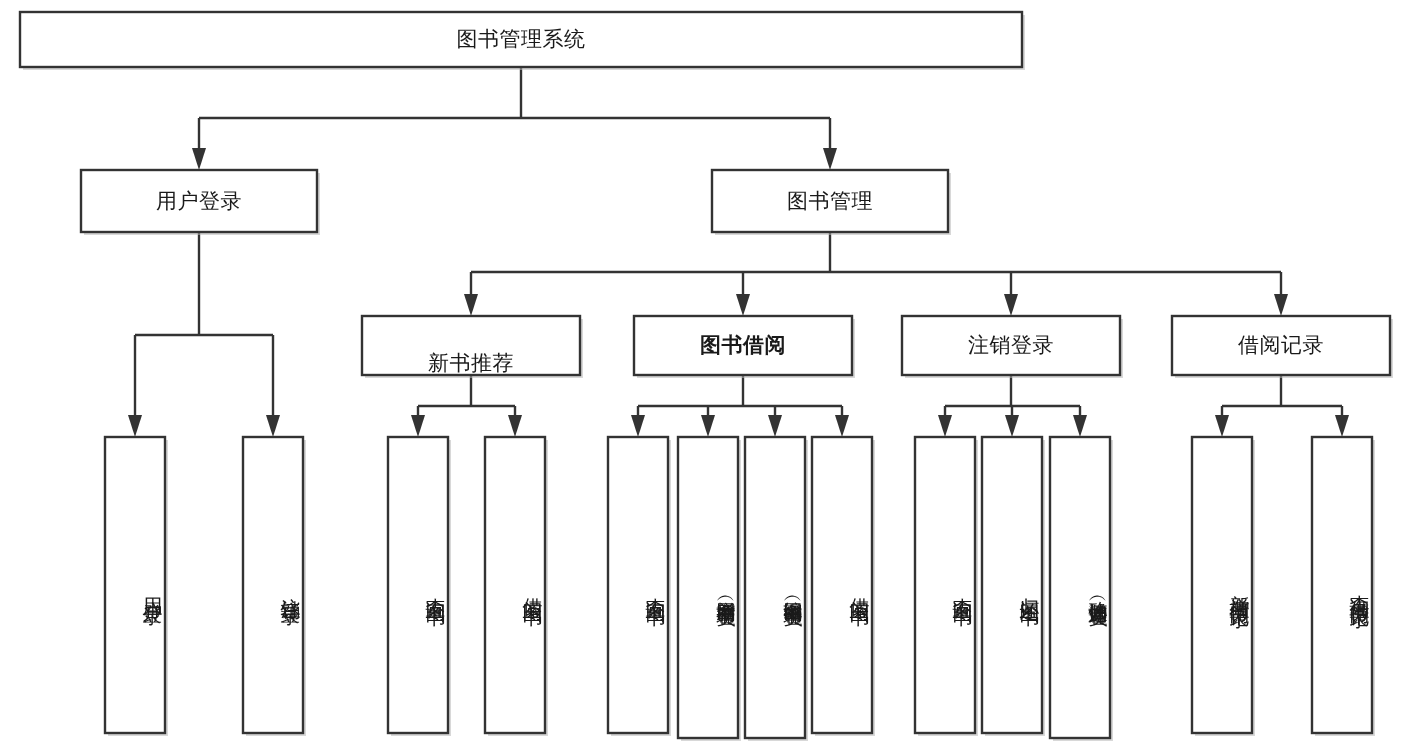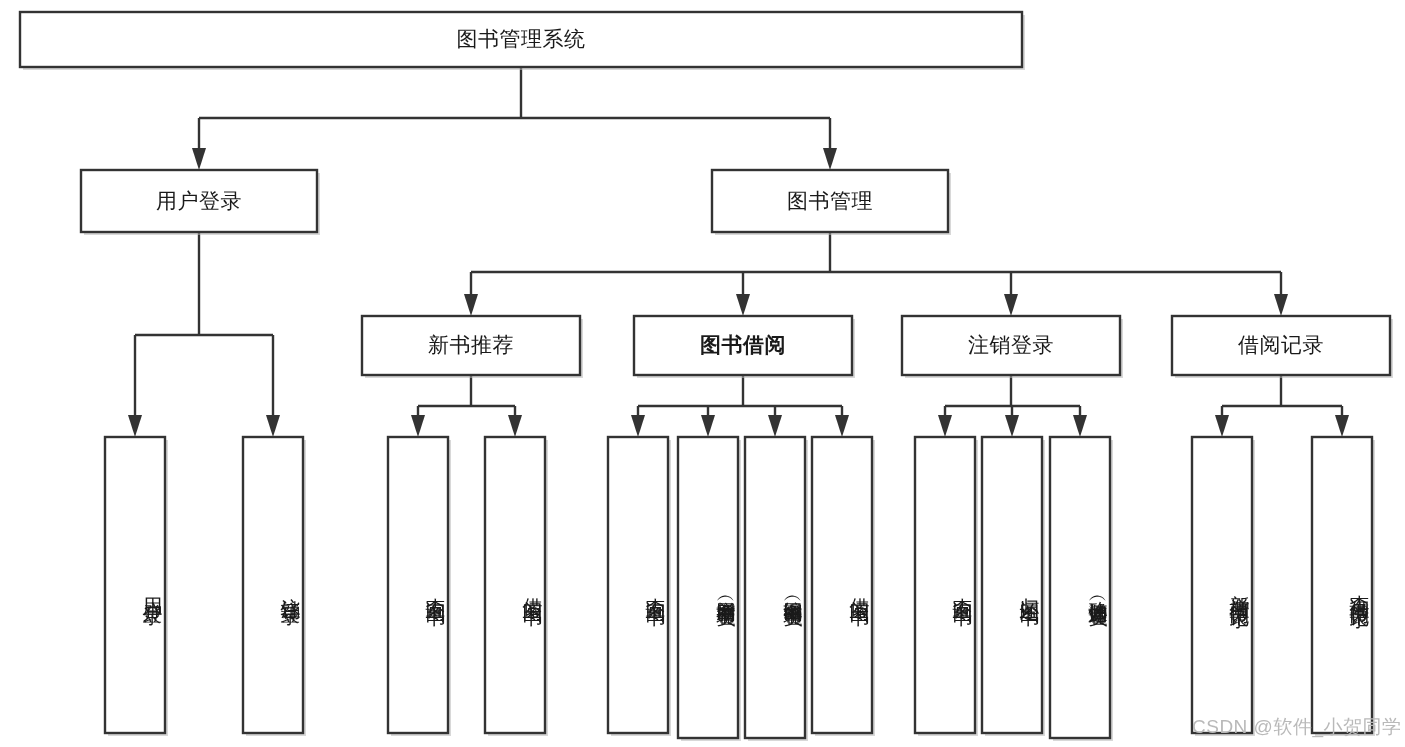--- a/index.html
+++ b/index.html
@@ -199,34 +199,33 @@
         <rect class="node-box" x="1192" y="437" width="60" height="296"></rect>
         <rect class="node-shadow" x="1315" y="440" width="60" height="296"></rect>
         <rect class="node-box" x="1312" y="437" width="60" height="296"></rect>
       </g>
   </svg>
 
   <div id="labels-layer">
       <div class="node-label horizontal" style="left: 20px; top: 12px; width: 1002px; height: 55px;">图书管理系统</div>
       <div class="node-label horizontal" style="left: 81px; top: 170px; width: 236px; height: 62px;">用户登录</div>
       <div class="node-label horizontal" style="left: 712px; top: 170px; width: 236px; height: 62px;">图书管理</div>
-      <div class="node-label horizontal" style="left: 362px; top: 316px; width: 218px; height: 59px;">新书推荐</div>
+      <div class="node-label horizontal" style="left: 362px; top: 334px; width: 218px; height: 59px;">新书推荐</div>
       <div class="node-label horizontal" style="left: 634px; top: 316px; width: 218px; height: 59px; font-weight: bold;">图书借阅</div>
       <div class="node-label horizontal" style="left: 902px; top: 316px; width: 218px; height: 59px;">注销登录</div>
       <div class="node-label horizontal" style="left: 1172px; top: 316px; width: 218px; height: 59px;">借阅记录</div>
       <div class="node-label vertical" style="left: 105px; top: 437px; width: 60px; height: 296px;">用户登录</div>
       <div class="node-label vertical" style="left: 243px; top: 437px; width: 60px; height: 296px;">注销登录</div>
       <div class="node-label vertical" style="left: 388px; top: 437px; width: 60px; height: 296px;">查询图书</div>
       <div class="node-label vertical" style="left: 485px; top: 437px; width: 60px; height: 296px;">借阅图书</div>
       <div class="node-label vertical" style="left: 608px; top: 437px; width: 60px; height: 296px;">查询图书</div>
       <div class="node-label vertical tall-text" style="left: 678px; top: 437px; width: 60px; height: 301px;">新增图书（管理员）</div>
       <div class="node-label vertical tall-text" style="left: 745px; top: 437px; width: 60px; height: 301px;">编辑图书（管理员）</div>
       <div class="node-label vertical" style="left: 812px; top: 437px; width: 60px; height: 296px;">借阅图书</div>
       <div class="node-label vertical" style="left: 915px; top: 437px; width: 60px; height: 296px;">查询图书</div>
       <div class="node-label vertical" style="left: 982px; top: 437px; width: 60px; height: 296px;">归还图书</div>
       <div class="node-label vertical tall-text" style="left: 1050px; top: 437px; width: 60px; height: 301px;">确认归还（管理员）</div>
       <div class="node-label vertical" style="left: 1192px; top: 437px; width: 60px; height: 296px;">新增借阅记录</div>
       <div class="node-label vertical" style="left: 1312px; top: 437px; width: 60px; height: 296px;">查询借阅记录</div>
     </div>
 
-  <div id="watermark">CSDN @软件_小贺同学</div>
 
 </div>
 
 </body></html>

